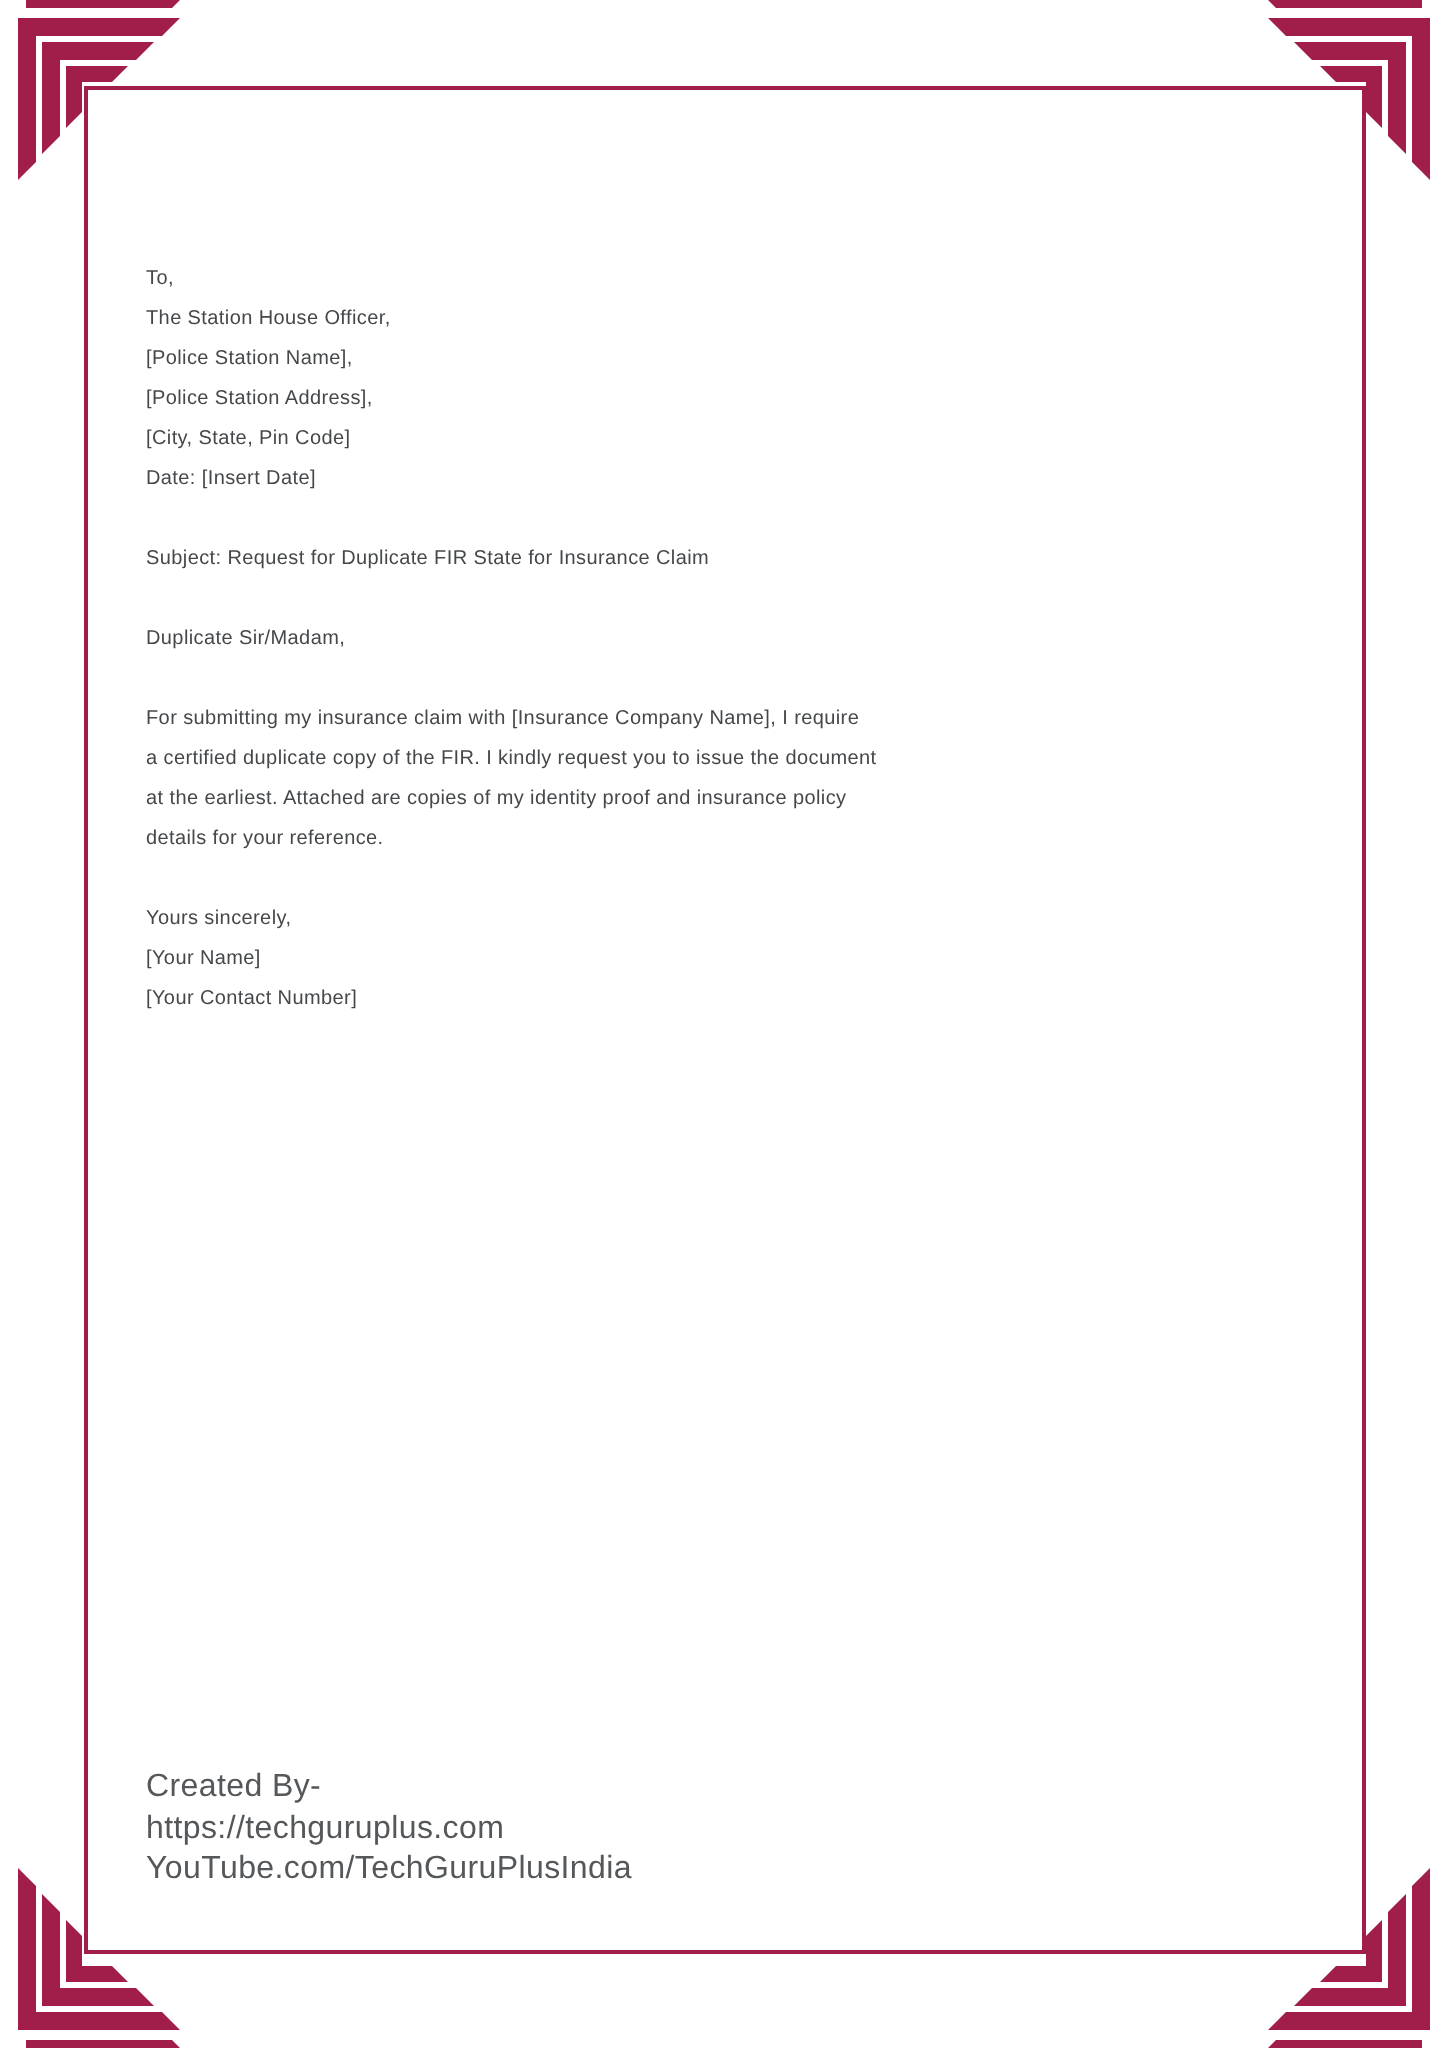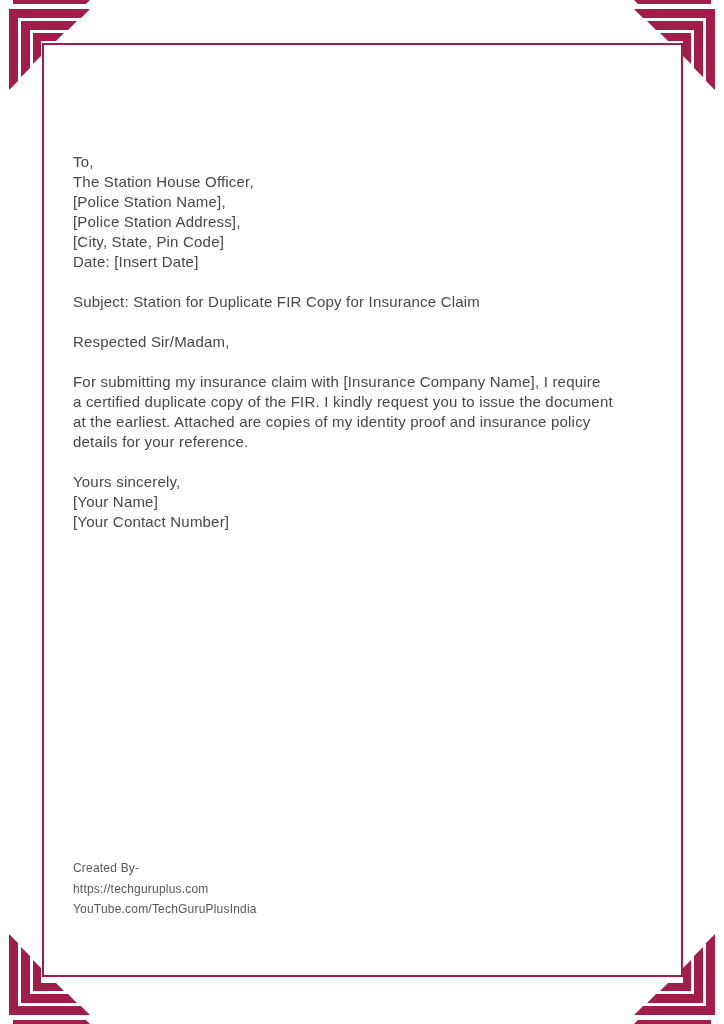--- a/index.html
+++ b/index.html
@@ -8,26 +8,26 @@
         font-family:"Liberation Sans","DejaVu Sans",sans-serif;}
   .frame{position:absolute;left:42px;top:43px;width:641px;height:934px;
          border:2px solid var(--accent);box-sizing:border-box;}
   .corner{position:absolute;width:100px;height:100px;}
   .corner svg{display:block;width:100px;height:100px;}
   .corner polygon{fill:var(--accent);}
   .c-tl{top:0;left:0;}
   .c-tr{top:0;right:0;transform:scaleX(-1);}
   .c-bl{bottom:0;left:0;transform:scaleY(-1);}
   .c-br{bottom:0;right:0;transform:scale(-1,-1);}
-  .letter{position:absolute;left:73px;top:152px;width:620px;color:var(--ink);
-          font-size:15px;line-height:20px;letter-spacing:.2px;}
+  .letter{position:absolute;left:73px;top:130px;width:620px;color:var(--ink);
+          font-size:10px;line-height:20px;letter-spacing:.2px;}
   .block{white-space:pre-line;margin:0 0 20px 0;}
   .block:last-child{margin-bottom:16px;}
-  .footer{position:absolute;left:73px;top:858px;width:420px;color:var(--ink-soft);
-          font-size:12px;line-height:20.5px;letter-spacing:.2px;white-space:pre-line;}
+  .footer{position:absolute;left:73px;top:884px;width:420px;color:var(--ink-soft);
+          font-size:16px;line-height:20.5px;letter-spacing:.2px;white-space:pre-line;}
 </style>
 </head>
 <body>
 
 <div class="page">
 
   <div class="frame"></div>
 
   <div class="corner c-tl">
     <svg viewBox="0 0 100 100" aria-hidden="true">
@@ -62,22 +62,22 @@
     </svg>
   </div>
 
   <div class="letter">
     <div class="block">To,
 The Station House Officer,
 [Police Station Name],
 [Police Station Address],
 [City, State, Pin Code]
 Date: [Insert Date]</div>
-    <div class="block">Subject: Station for Duplicate FIR Copy for Insurance Claim</div>
-    <div class="block">Respected Sir/Madam,</div>
+    <div class="block">Subject: Request for Duplicate FIR State for Insurance Claim</div>
+    <div class="block">Duplicate Sir/Madam,</div>
     <div class="block">For submitting my insurance claim with [Insurance Company Name], I require
 a certified duplicate copy of the FIR. I kindly request you to issue the document
 at the earliest. Attached are copies of my identity proof and insurance policy
 details for your reference.</div>
     <div class="block">Yours sincerely,
 [Your Name]
 [Your Contact Number]</div>
   </div>
 
   <div class="footer">Created By-

